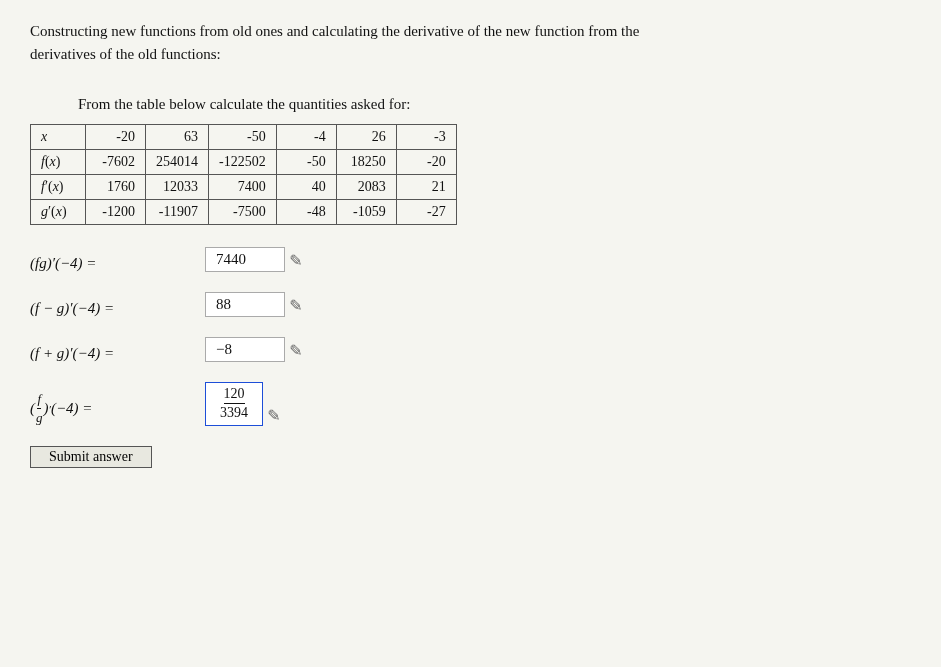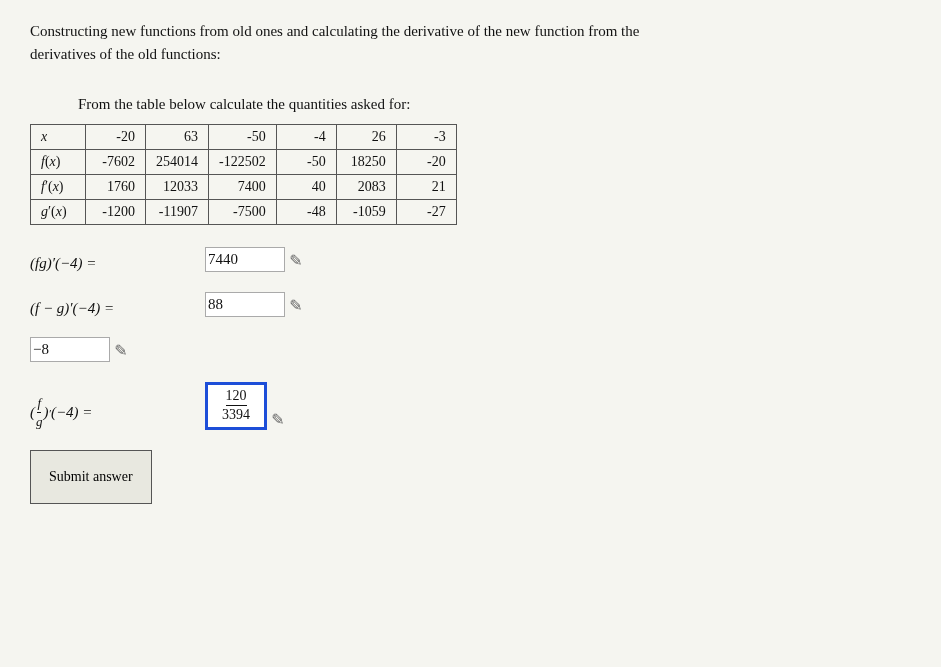--- a/index.html
+++ b/index.html
@@ -44,26 +44,26 @@
     }
     .eq-label {
       font-style: italic;
       font-size: 15px;
       min-width: 175px;
     }
     .eq-label sup { font-size: 11px; }
     .eq-value {
       border: 1px solid #aaa;
       background: #fff;
-      padding: 3px 2px;
+      padding: 3px 10px;
       min-width: 80px;
       font-size: 15px;
     }
     .eq-value-fraction {
-      border: 3px solid #1d4ed8;
+      border: 1px solid #1d4ed8;
       background: #fff;
       padding: 3px 14px;
       font-size: 14px;
       display: inline-flex;
       align-items: center;
       justify-content: center;
     }
     .fraction {
       display: inline-flex;
       flex-direction: column;
@@ -84,21 +84,21 @@
       cursor: pointer;
     }
     .bottom-buttons {
       display: flex;
       gap: 0;
       margin-top: 10px;
     }
     .btn {
       border: 1px solid #555;
       background: #e8e8e0;
-      padding: 18px 18px;
+      padding: 2px 18px;
       font-size: 14px;
       cursor: pointer;
       font-family: Georgia, serif;
     }
   </style>
 </head>
 <body>
 
 <div class="intro-text">
   <span>Constructing new functions from old ones and calculating the derivative of the new function from the</span><br>
@@ -154,20 +154,21 @@
       <span class="eq-label"><em>(fg)</em>′(−4) =</span>
       <span class="eq-value">7440</span>
       <span class="pencil-icon">✎</span>
     </div>
     <div class="equation-row">
       <span class="eq-label"><em>(f</em> − <em>g)</em>′(−4) =</span>
       <span class="eq-value">88</span>
       <span class="pencil-icon">✎</span>
     </div>
     <div class="equation-row">
+      <span class="eq-label"><em>(f</em> + <em>g)</em>′(−4) =</span>
       <span class="eq-value">−8</span>
       <span class="pencil-icon">✎</span>
     </div>
     <div class="equation-row">
       <span class="eq-label"><span style="display:inline-flex;align-items:center;gap:0;">(<span style="display:inline-flex;flex-direction:column;align-items:center;font-size:13px;margin:0 1px;">
             <span style="border-bottom:1px solid #111;padding-bottom:1px;font-style:italic;">f</span>
             <span style="padding-top:1px;font-style:italic;">g</span>
           </span>)<sup style="font-size:11px;">′</sup>(−4) =</span></span>
       <span class="eq-value-fraction">
         <span class="fraction">

